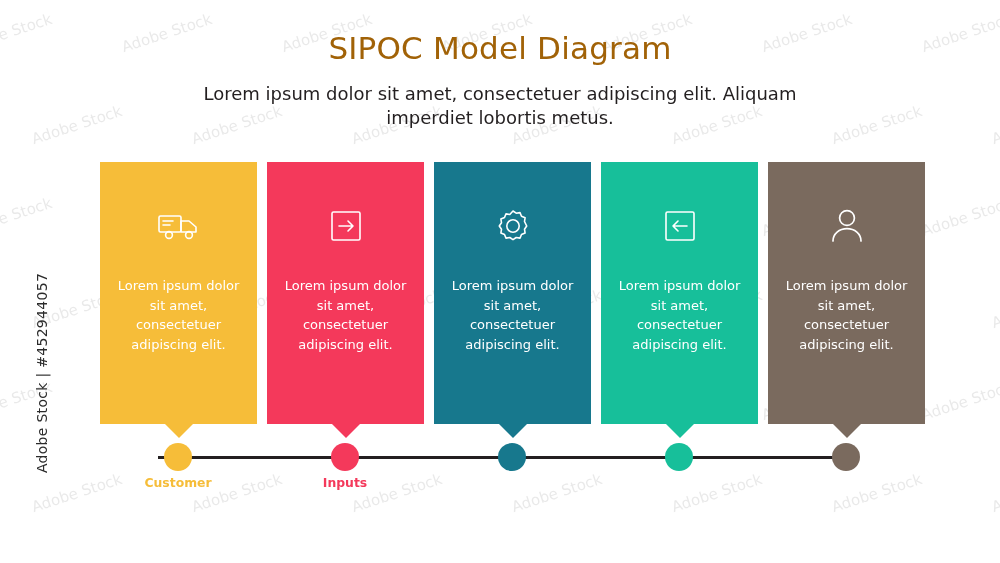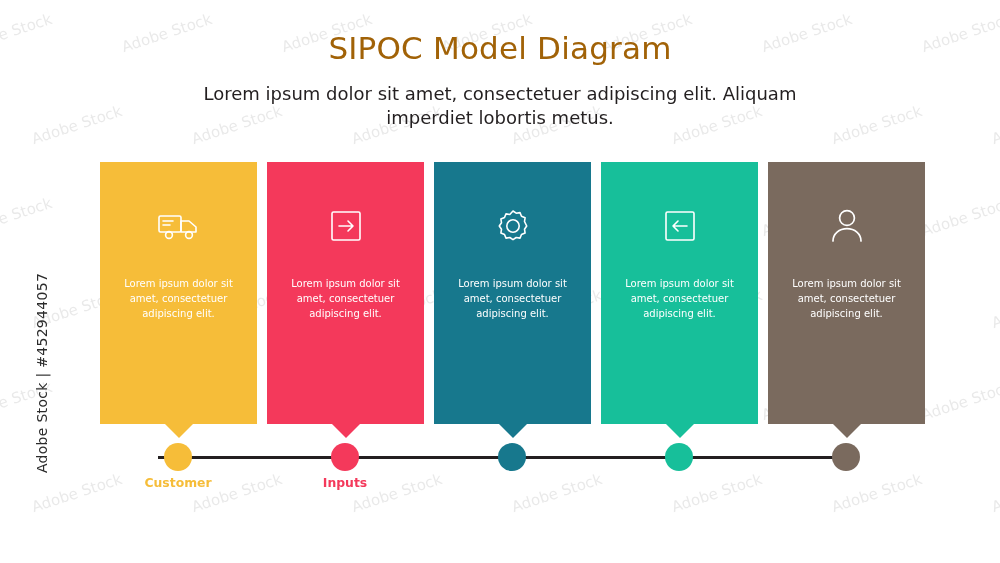--- a/index.html
+++ b/index.html
@@ -94,21 +94,21 @@
     color: #ffffff;
   }
   .panel .icon {
     height: 56px;
     display: flex;
     align-items: center;
     justify-content: center;
   }
   .panel .desc {
     margin-top: 22px;
-    font-size: 10px;
+    font-size: 13px;
     line-height: 1.5;
     color: #ffffff;
   }
   .arrow {
     width: 0;
     height: 0;
     margin: 0 auto;
     border-left: 14px solid transparent;
     border-right: 14px solid transparent;
     border-top-style: solid;

